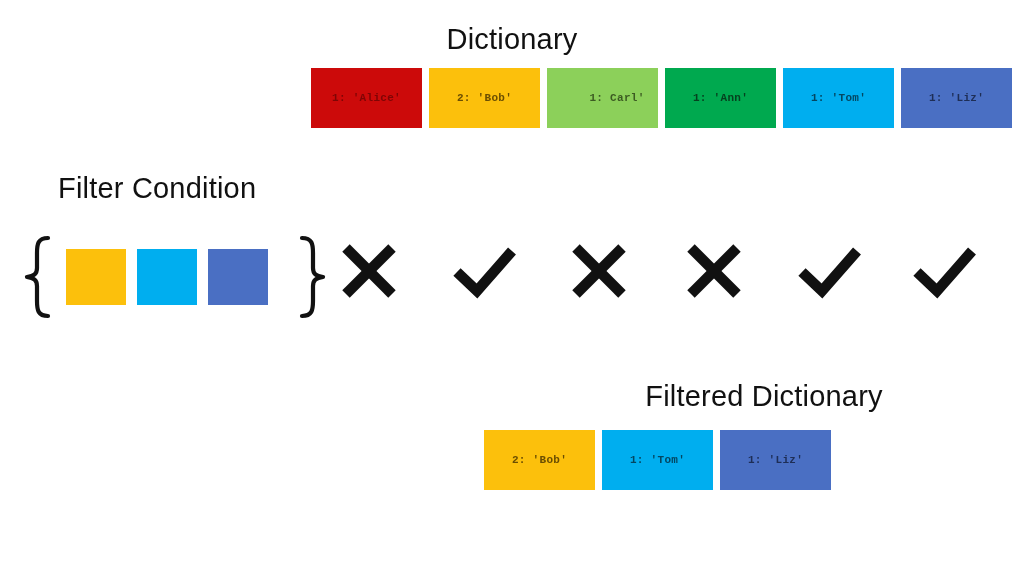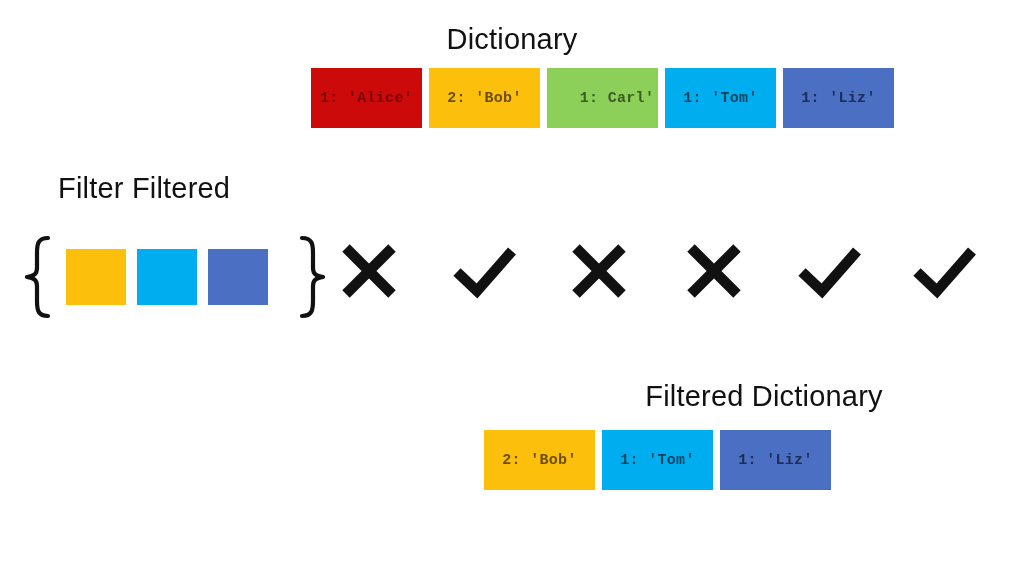--- a/index.html
+++ b/index.html
@@ -41,21 +41,21 @@
   }
   #dictionary-row { left: 311px; top: 68px; }
   #filtered-row   { left: 484px; top: 430px; }
 
   .cell {
     box-sizing: border-box;
     display: flex;
     align-items: center;
     justify-content: center;
     font-family: "Liberation Mono", monospace;
-    font-size: 15px;
+    font-size: 11px;
     font-weight: 700;
     letter-spacing: 0.3px;
     white-space: nowrap;
   }
   #dictionary-row .cell { width: 111px; height: 60px; margin-right: 7px; }
   #dictionary-row .cell:last-child { margin-right: 0; }
   #filtered-row .cell { width: 111px; height: 60px; margin-right: 7px; }
   #filtered-row .cell:last-child { margin-right: 0; }
 
   .cell-label { pointer-events: none; }
@@ -119,29 +119,32 @@
   <div class="cell-row" id="dictionary-row">
       <div class="cell" style="background: rgb(204, 10, 10);">
         <span class="cell-label" style="color: rgb(126, 5, 5);">1: 'Alice'</span>
       </div>
       <div class="cell" style="background: rgb(252, 192, 12);">
         <span class="cell-label" style="color: rgb(107, 78, 2);">2: 'Bob'</span>
       </div>
       <div class="cell" style="background: rgb(140, 208, 90); padding-left: 29px;">
         <span class="cell-label" style="color: rgb(60, 91, 34);">1: Carl'</span>
       </div>
+      <div class="cell" style="background: rgb(0, 169, 79);">
+        <span class="cell-label" style="color: rgb(5, 65, 31);">1: 'Ann'</span>
+      </div>
       <div class="cell" style="background: rgb(0, 174, 239);">
         <span class="cell-label" style="color: rgb(4, 70, 96);">1: 'Tom'</span>
       </div>
       <div class="cell" style="background: rgb(74, 111, 195);">
         <span class="cell-label" style="color: rgb(30, 46, 86);">1: 'Liz'</span>
       </div>
     </div>
 
-  <div class="heading" id="filter-title">Filter Filtered</div>
+  <div class="heading" id="filter-title">Filter Condition</div>
 
   <div id="filter-group">
     <div class="brace" id="brace-left">
       <svg viewBox="0 0 30 84" width="30" height="84" aria-hidden="true">
         <path d="M26 3 C16 3 15 9 15 18 L15 33 C15 39 12 41 5 42 C12 43 15 45 15 51 L15 66 C15 75 16 81 26 81" fill="none" stroke="#111111" stroke-width="4.2" stroke-linecap="round" stroke-linejoin="round"></path>
       </svg>
     </div>
 
     <div id="filter-swatches">
         <div class="swatch" style="background: rgb(252, 192, 12);"></div>

